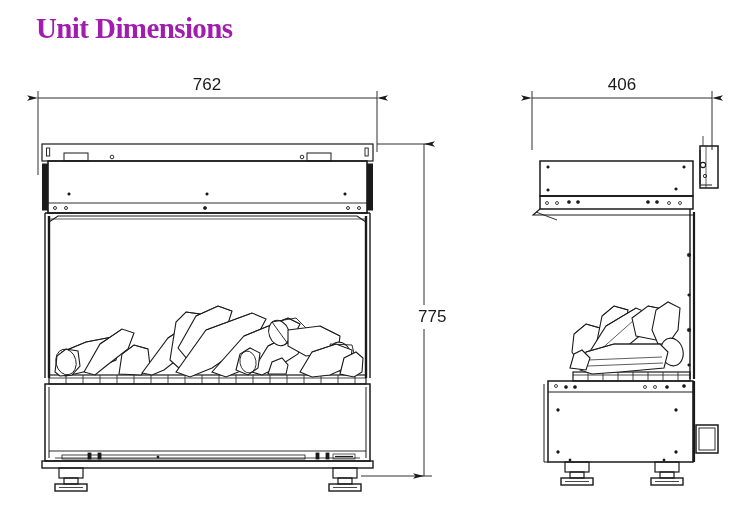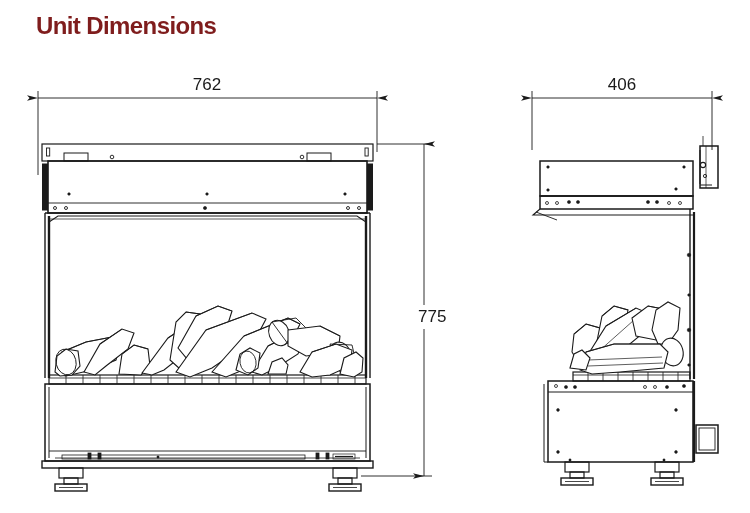--- a/index.html
+++ b/index.html
@@ -18,25 +18,25 @@
   #sheet {
     position: relative;
     width: 750px;
     height: 513px;
     background: #ffffff;
   }
   #page-title {
     position: absolute;
     left: 36px;
     top: 14px;
-    font-family: Liberation Sans, sans-serif;
-    font-size: 24px;
+    font-family: Liberation Serif, serif;
+    font-size: 29px;
     font-weight: bold;
     letter-spacing: -0.6px;
-    color: #7f1d1d;
+    color: #a21caf;
     white-space: nowrap;
     line-height: 1;
   }
   #drawing-svg {
     position: absolute;
     left: 0;
     top: 0;
   }
   .dim-text {
     font-family: "Liberation Sans", sans-serif;

